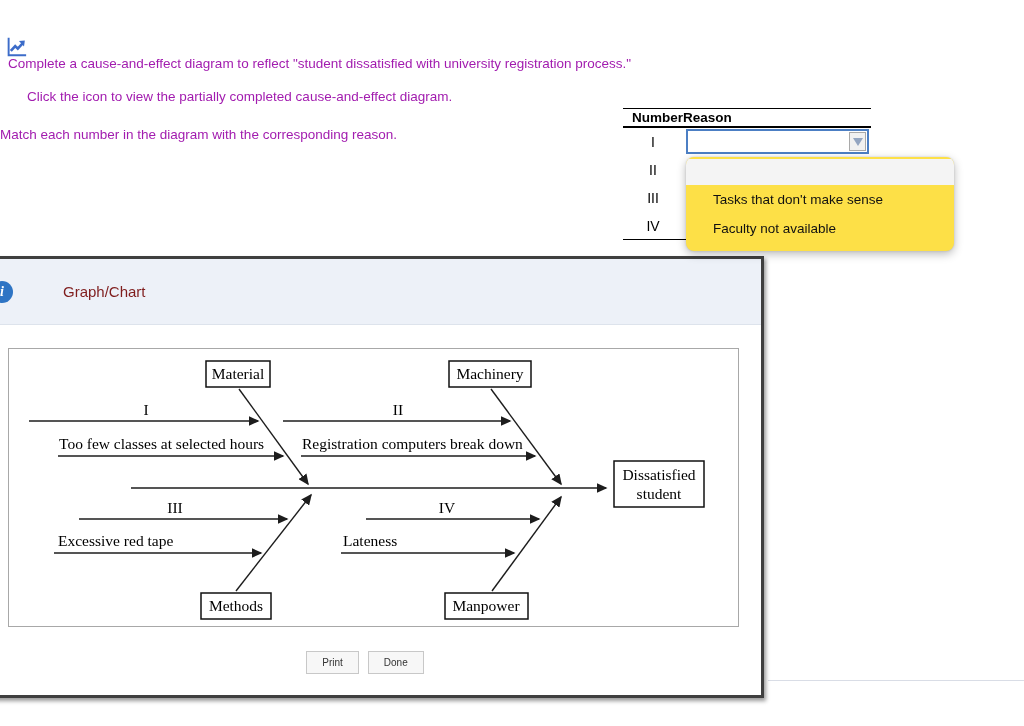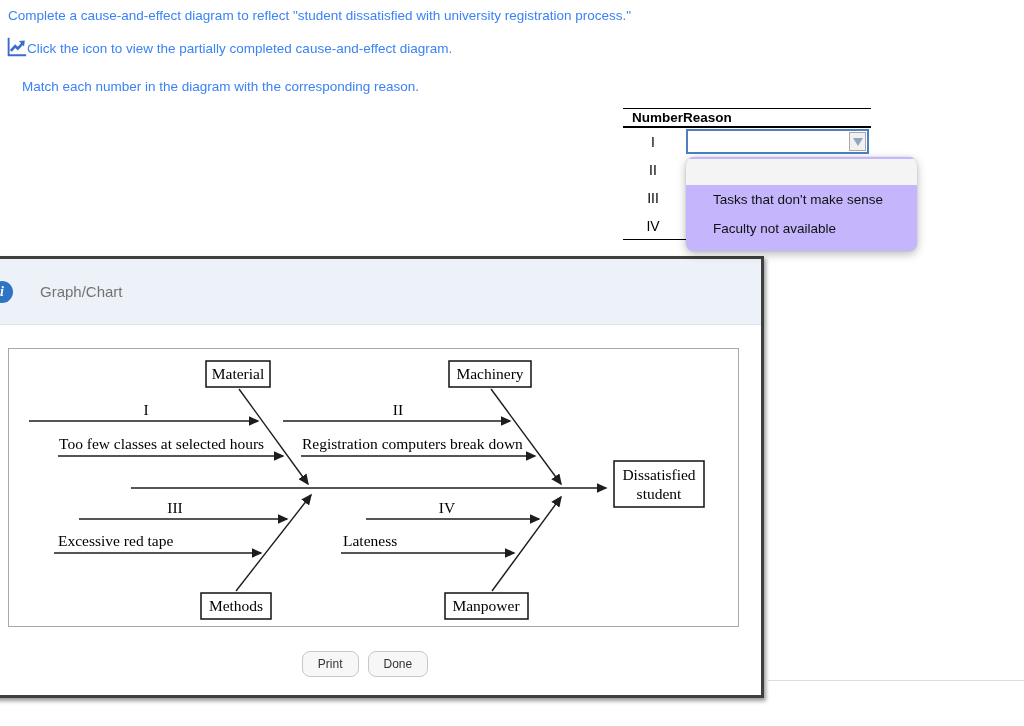--- a/index.html
+++ b/index.html
@@ -1,24 +1,24 @@
 <!DOCTYPE html>
 <html><head>
 <meta charset="utf-8">
 <style>
   * { margin:0; padding:0; box-sizing:border-box; }
   html,body { width:1024px; height:726px; background:#fff; overflow:hidden;
               font-family:"Liberation Sans", sans-serif; color:#000; }
   body { position:relative; }
 
   
-  .instr { position:absolute; font-size:13.5px; color:#3b82f6; white-space:nowrap; }
+  .instr { position:absolute; font-size:13.5px; color:#a21caf; white-space:nowrap;margin-top:48px; }
   #instr1 { left:8px; top:8px; }
   #instr2 { left:27px; top:41px; }
-  #instr3 { left:22px; top:79px; }
+  #instr3 { left:0; top:79px; }
   #chart-icon { position:absolute; left:6px; top:36px; width:21px; height:21px; cursor:pointer; }
 
   
   .match-table { position:absolute; left:623px; top:108px; width:248px; border-top:1px solid #000; }
   .mt-header { display:flex; height:19px; border-bottom:2px solid #000; align-items:center; }
   .mt-header .c1 { width:60px; text-align:right; font-weight:bold; font-size:13.5px; }
   .mt-header .c2 { flex:1; font-weight:bold; font-size:13.5px; }
   .mt-row { display:flex; height:28px; align-items:center; }
   .mt-row .c1 { width:60px; text-align:center; font-size:14px; }
   .mt-row .c2 { flex:1; }
@@ -27,52 +27,52 @@
   
   .reason-select { position:absolute; left:686px; top:129px; width:183px; height:25px;
                    background:#fff; border:2px solid #4c7fc4; z-index:5; cursor:pointer; }
   .select-arrow-btn { position:absolute; right:1px; top:1px; width:17px; height:19px;
                       background:#f1f1f1; border:1px solid #a9a9a9; display:flex;
                       align-items:center; justify-content:center; cursor:pointer; }
   .select-arrow-btn .tri { width:0; height:0; border-left:5px solid transparent;
                            border-right:5px solid transparent; border-top:8px solid #93a5c1; }
 
   
-  .dropdown-panel { position:absolute; left:686px; top:157px; width:231px; z-index:30;
-                    background:#c4b5fd; border-radius:8px; overflow:hidden; padding:2px 0 8px 0;
+  .dropdown-panel { position:absolute; left:686px; top:157px; width:268px; z-index:30;
+                    background:#fde047; border-radius:8px; overflow:hidden; padding:2px 0 8px 0;
                     box-shadow:0 3px 10px rgba(0,0,0,0.28), 0 0 2px rgba(0,0,0,0.15); }
   .dd-option-blank { height:26px; background:#f4f4f4; cursor:pointer; }
   .dd-option { height:29px; line-height:29px; padding-left:27px; font-size:13.5px;
                color:#111; white-space:nowrap; cursor:pointer; }
 
   
   .modal { position:absolute; left:-10px; top:256px; width:774px; height:442px;
            background:#fff; border:3px solid #3f3f3f; z-index:10;
            box-shadow:2px 3px 4px rgba(0,0,0,0.4); }
   .modal-header { position:relative; height:66px; background:#edf1f8;
                   border-bottom:1px solid #dde3ec; display:flex; align-items:center; }
-  .modal-title { margin-left:47px; font-size:15px; color:#737373; }
+  .modal-title { margin-left:70px; font-size:15px; color:#7f1d1d; }
   .info-icon { position:absolute; left:-2px; top:22px; width:22px; height:22px;
                border-radius:50%; background:#2e74c4; color:#fff; display:flex;
                align-items:center; justify-content:center;
                font-family:"Liberation Serif", serif; font-style:italic; font-weight:bold;
                font-size:14px; }
 
   .diagram-box { position:absolute; left:15px; top:89px; width:731px; height:279px;
                  border:1px solid #a8a8a8; background:#fff; }
   .diagram-box svg { display:block; width:729px; height:277px; }
 
   .fish-text { font-family:"Liberation Serif", serif; font-size:15.5px; fill:#000; }
   .fish-line { stroke:#1d1d1d; stroke-width:1.4; fill:none; }
   .fish-rect { fill:#fff; stroke:#111; stroke-width:1.5; }
 
   .modal-buttons { position:absolute; left:0; right:0; top:392px; display:flex;
                    justify-content:center; gap:9px; transform:translateX(-12px); }
-  .btn { background:#f7f7f7; border:1px solid #c8c8c8; border-radius:8px;
-         font-family:"Liberation Sans", sans-serif; font-size:12px; color:#333;
+  .btn { background:#f7f7f7; border:1px solid #c8c8c8; border-radius:0;
+         font-family:"Liberation Sans", sans-serif; font-size:10px; color:#333;
          padding:5px 15px; cursor:pointer; }
 
   .page-divider { position:absolute; left:768px; top:680px; width:256px; height:1px;
                   background:#d9dde6; }
 </style>
 </head>
 <body>
 
 <div class="instr" id="instr1">Complete a cause-and-effect diagram to reflect "student dissatisfied with university registration process."</div>
 

